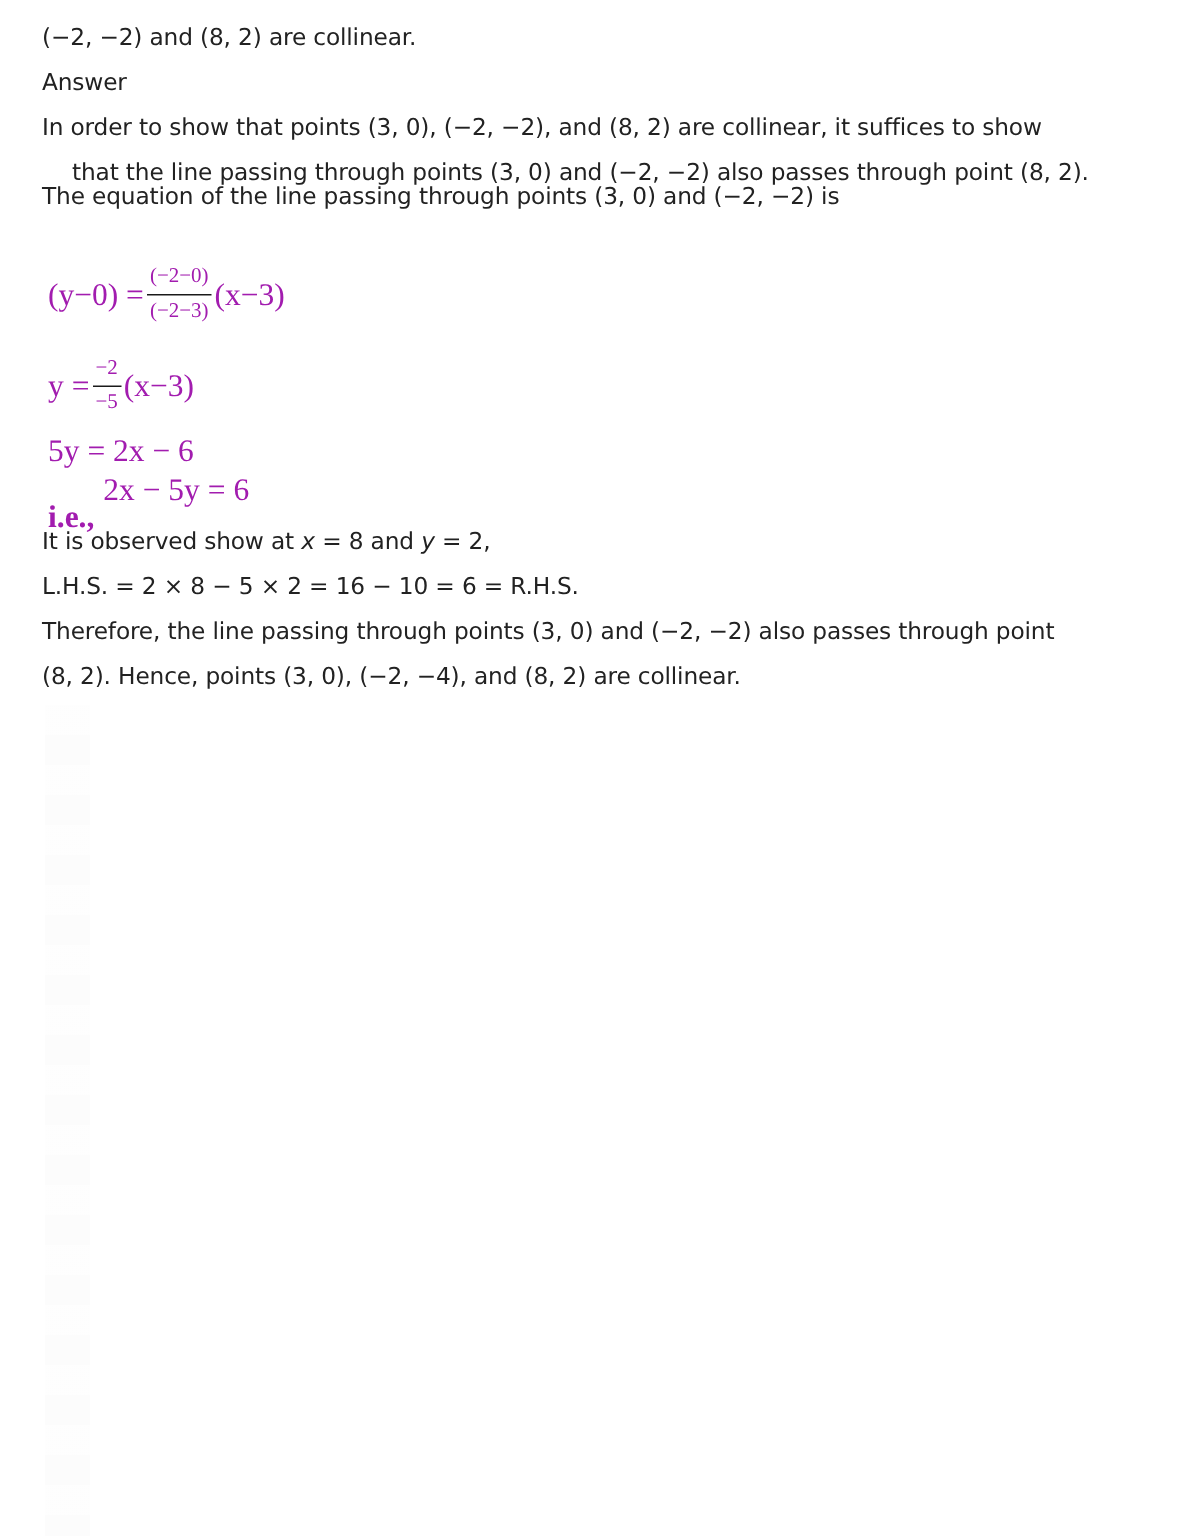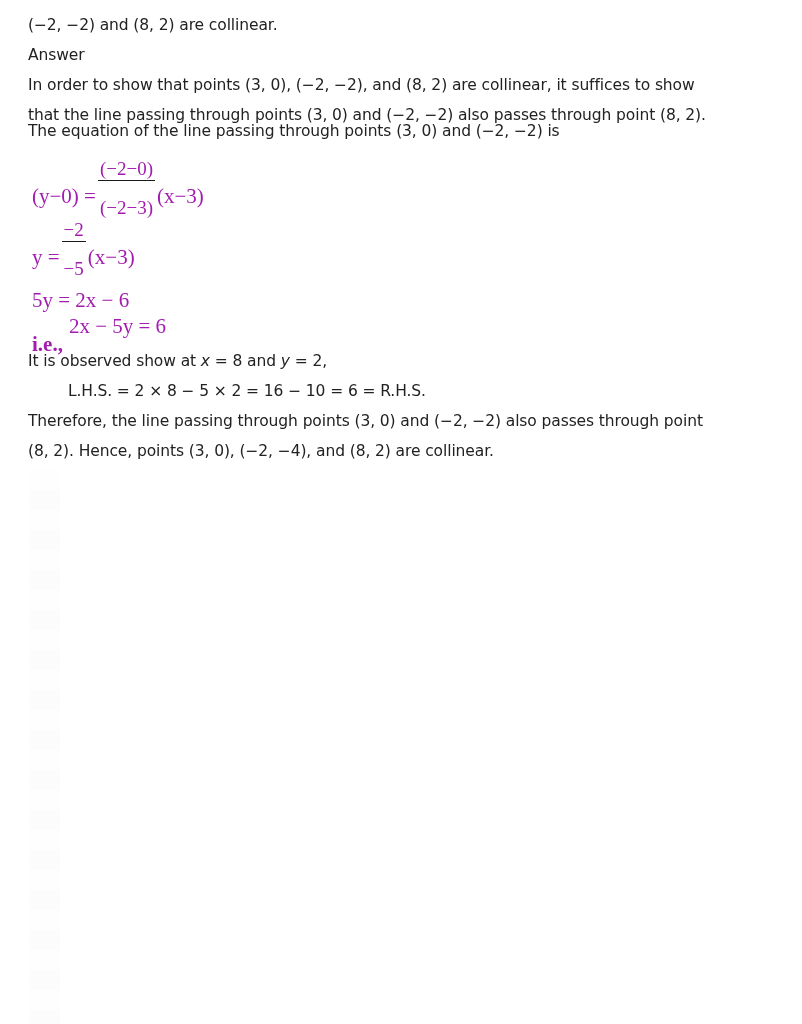--- a/index.html
+++ b/index.html
@@ -38,29 +38,29 @@
       white-space: nowrap;
       display: flex;
       align-items: center;
     }
     .frac {
       display: inline-flex;
       flex-direction: column;
       align-items: center;
       vertical-align: middle;
       margin: 0 2px;
-      font-size: 19px;
+      font-size: 14px;
     }
     .frac .num {
       border-bottom: 1.3px solid #1a1a1a;
       padding: 0 2px;
       line-height: 22px;
     }
     .frac .den {
-      padding: 16px 2px;
+      padding: 0 2px;
       line-height: 22px;
       text-align: right;
     }
     .bold { font-weight: bold; margin-top: 36px; }
     .italic-var {
       font-family: "DejaVu Sans", sans-serif;
       font-style: italic;
     }
     .watermark {
       position: absolute;
@@ -75,21 +75,21 @@
 </head>
 <body>
 
 <div class="page">
 
   <div class="line" style="top:15px;">(−2, −2) and (8, 2) are collinear.</div>
 
   <div class="line" style="top:45px;">Answer</div>
 
   <div class="line" style="top:75px;">In order to show that points (3, 0), (−2, −2), and (8, 2) are collinear, it suffices to show</div>
-  <div class="line" style="top:105px;">that the line passing through points (3, 0) and (−2, −2) also passes through point (8, 2).</div>
+  <div class="line" style="top:105px;margin-left:20px;">that the line passing through points (3, 0) and (−2, −2) also passes through point (8, 2).</div>
   <div class="line" style="top:121px;">The equation of the line passing through points (3, 0) and (−2, −2) is</div>
 
   <div class="math" style="top:170px; height:52px;">
     <span>(y−0) =</span>
     <span class="frac">
       <span class="num">(−2−0)</span>
       <span class="den">(−2−3)</span>
     </span>
     <span>(x−3)</span>
   </div>
@@ -113,20 +113,20 @@
   </div>
 
   <div class="line" style="top:351px;">
     <span>It is observed show at</span>
     <span class="italic-var">x</span>
     <span>= 8 and</span>
     <span class="italic-var">y</span>
     <span>= 2,</span>
   </div>
 
-  <div class="line" style="top:381px;margin-left:40px;">L.H.S. = 2 × 8 − 5 × 2 = 16 − 10 = 6 = R.H.S.</div>
+  <div class="line" style="top:381px;">L.H.S. = 2 × 8 − 5 × 2 = 16 − 10 = 6 = R.H.S.</div>
 
   <div class="line" style="top:411px;">Therefore, the line passing through points (3, 0) and (−2, −2) also passes through point</div>
   <div class="line" style="top:441px;">(8, 2). Hence, points (3, 0), (−2, −4), and (8, 2) are collinear.</div>
 
 </div>
 
 <div class="watermark"></div>
 
 </body></html>

